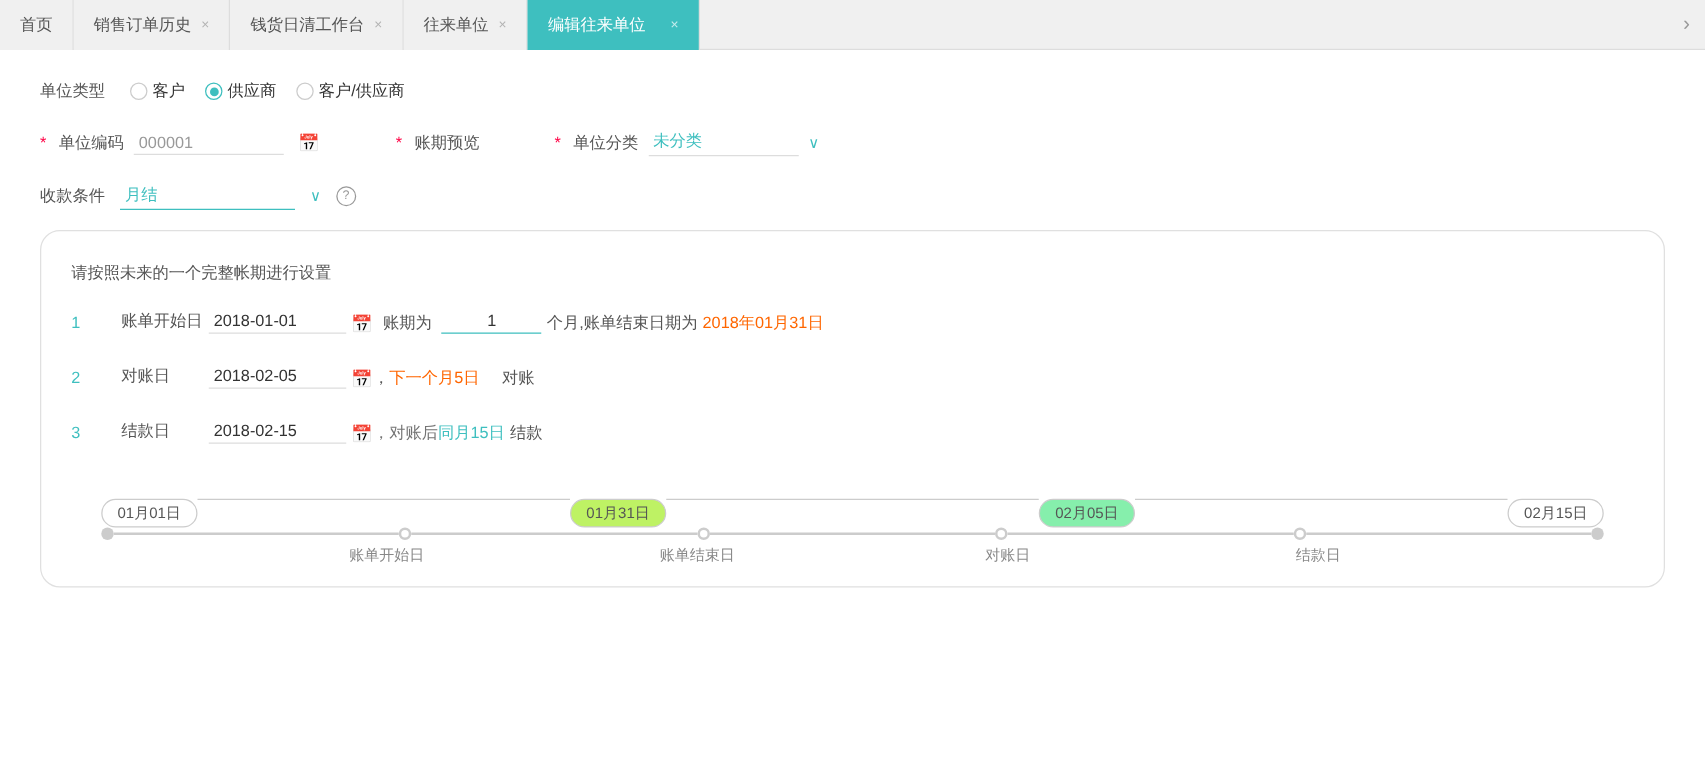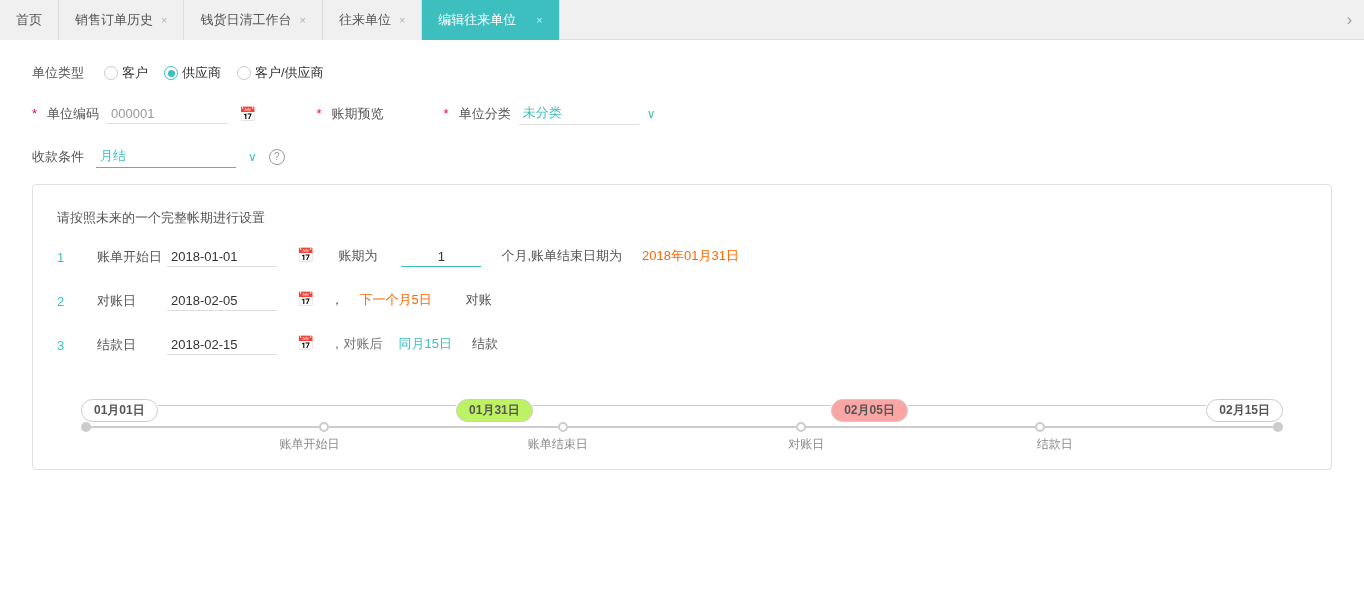--- a/index.html
+++ b/index.html
@@ -58,30 +58,30 @@
       color: #3ebfbf; cursor: pointer; font-size: 14px; margin-left: 4px;
     }
 
     .help-icon {
       width: 16px; height: 16px; border-radius: 50%; border: 1.5px solid #999;
       display: flex; align-items: center; justify-content: center; font-size: 10px; color: #999; cursor: pointer;
     }
 
     
     .card-box {
-      border: 1px solid #e0e0e0; border-radius: 4px; padding: 24px 24px 16px;
+      border: 1px solid #e0e0e0; border-radius: 16px; padding: 24px 24px 16px;
       margin-bottom: 16px; background: #fff;
     }
     .card-title { font-size: 13px; color: #555; margin-bottom: 20px; }
 
     
     .card-row { display: flex; align-items: center; margin-bottom: 24px; gap: 0; }
     .row-num { width: 24px; color: #3ebfbf; font-size: 13px; flex-shrink: 0; }
     .row-field-label { width: 70px; color: #555; flex-shrink: 0; }
-    .row-field-value { display: flex; align-items: flex-start; gap: 16px; }
+    .row-field-value { display: flex; align-items: flex-end; gap: 0; }
 
     .date-input {
       border: none; border-bottom: 1px solid #ddd; outline: none; font-size: 13px;
       color: #333; width: 110px; padding: 2px 4px; background: transparent; cursor: pointer;
     }
     .month-input {
       border: none; border-bottom: 1.5px solid #3ebfbf; outline: none; font-size: 13px;
       color: #333; width: 80px; padding: 2px 4px; background: transparent; text-align: center;
     }
 
@@ -213,34 +213,34 @@
         <span class="icon-calendar">📅</span>
         <span style="color:#737373;">，对账后</span>
         <span class="text-teal">同月15日</span>
         <span style="color:#555;margin-left:4px;">结款</span>
       </div>
     </div>
 
     <div class="preview-section">
 
       <div style="padding: 0 24px; margin-top: 8px;">
-        <div style="display:flex; align-items:center; width:100%;font-weight:bold;">
+        <div style="display:flex; align-items:flex-start; width:100%;">
 
           <div style="display:flex;flex-direction:column;align-items:center;">
             <div style="border:1px solid #ccc;border-radius:12px;padding:2px 12px;font-size:12px;color:#555;background:#fff;white-space:nowrap;">01月01日</div>
           </div>
           <div style="flex:1;height:1px;background:#ccc;margin-bottom:10px;"></div>
 
           <div style="display:flex;flex-direction:column;align-items:center;">
             <div style="border:1px solid #ccc;border-radius:12px;padding:2px 12px;font-size:12px;color:#555;background:#bef264;white-space:nowrap;">01月31日</div>
           </div>
           <div style="flex:1;height:1px;background:#ccc;margin-bottom:10px;"></div>
 
           <div style="display:flex;flex-direction:column;align-items:center;">
-            <div style="border:1px solid #ccc;border-radius:12px;padding:2px 12px;font-size:12px;color:#555;background:#fca5a5;white-space:nowrap;">02月05日</div>
+            <div style="border:1px solid #ccc;border-radius:12px;padding:2px 12px;font-size:12px;color:#555;background:#86efac;white-space:nowrap;">02月05日</div>
           </div>
           <div style="flex:1;height:1px;background:#ccc;margin-bottom:10px;"></div>
 
           <div style="display:flex;flex-direction:column;align-items:center;">
             <div style="border:1px solid #ccc;border-radius:12px;padding:2px 12px;font-size:12px;color:#555;background:#fff;white-space:nowrap;">02月15日</div>
           </div>
         </div>
 
         <div style="display:flex;align-items:center;width:100%;margin-top:0;">
           <div style="width:10px;height:10px;border-radius:50%;background:#ccc;flex-shrink:0;"></div>

